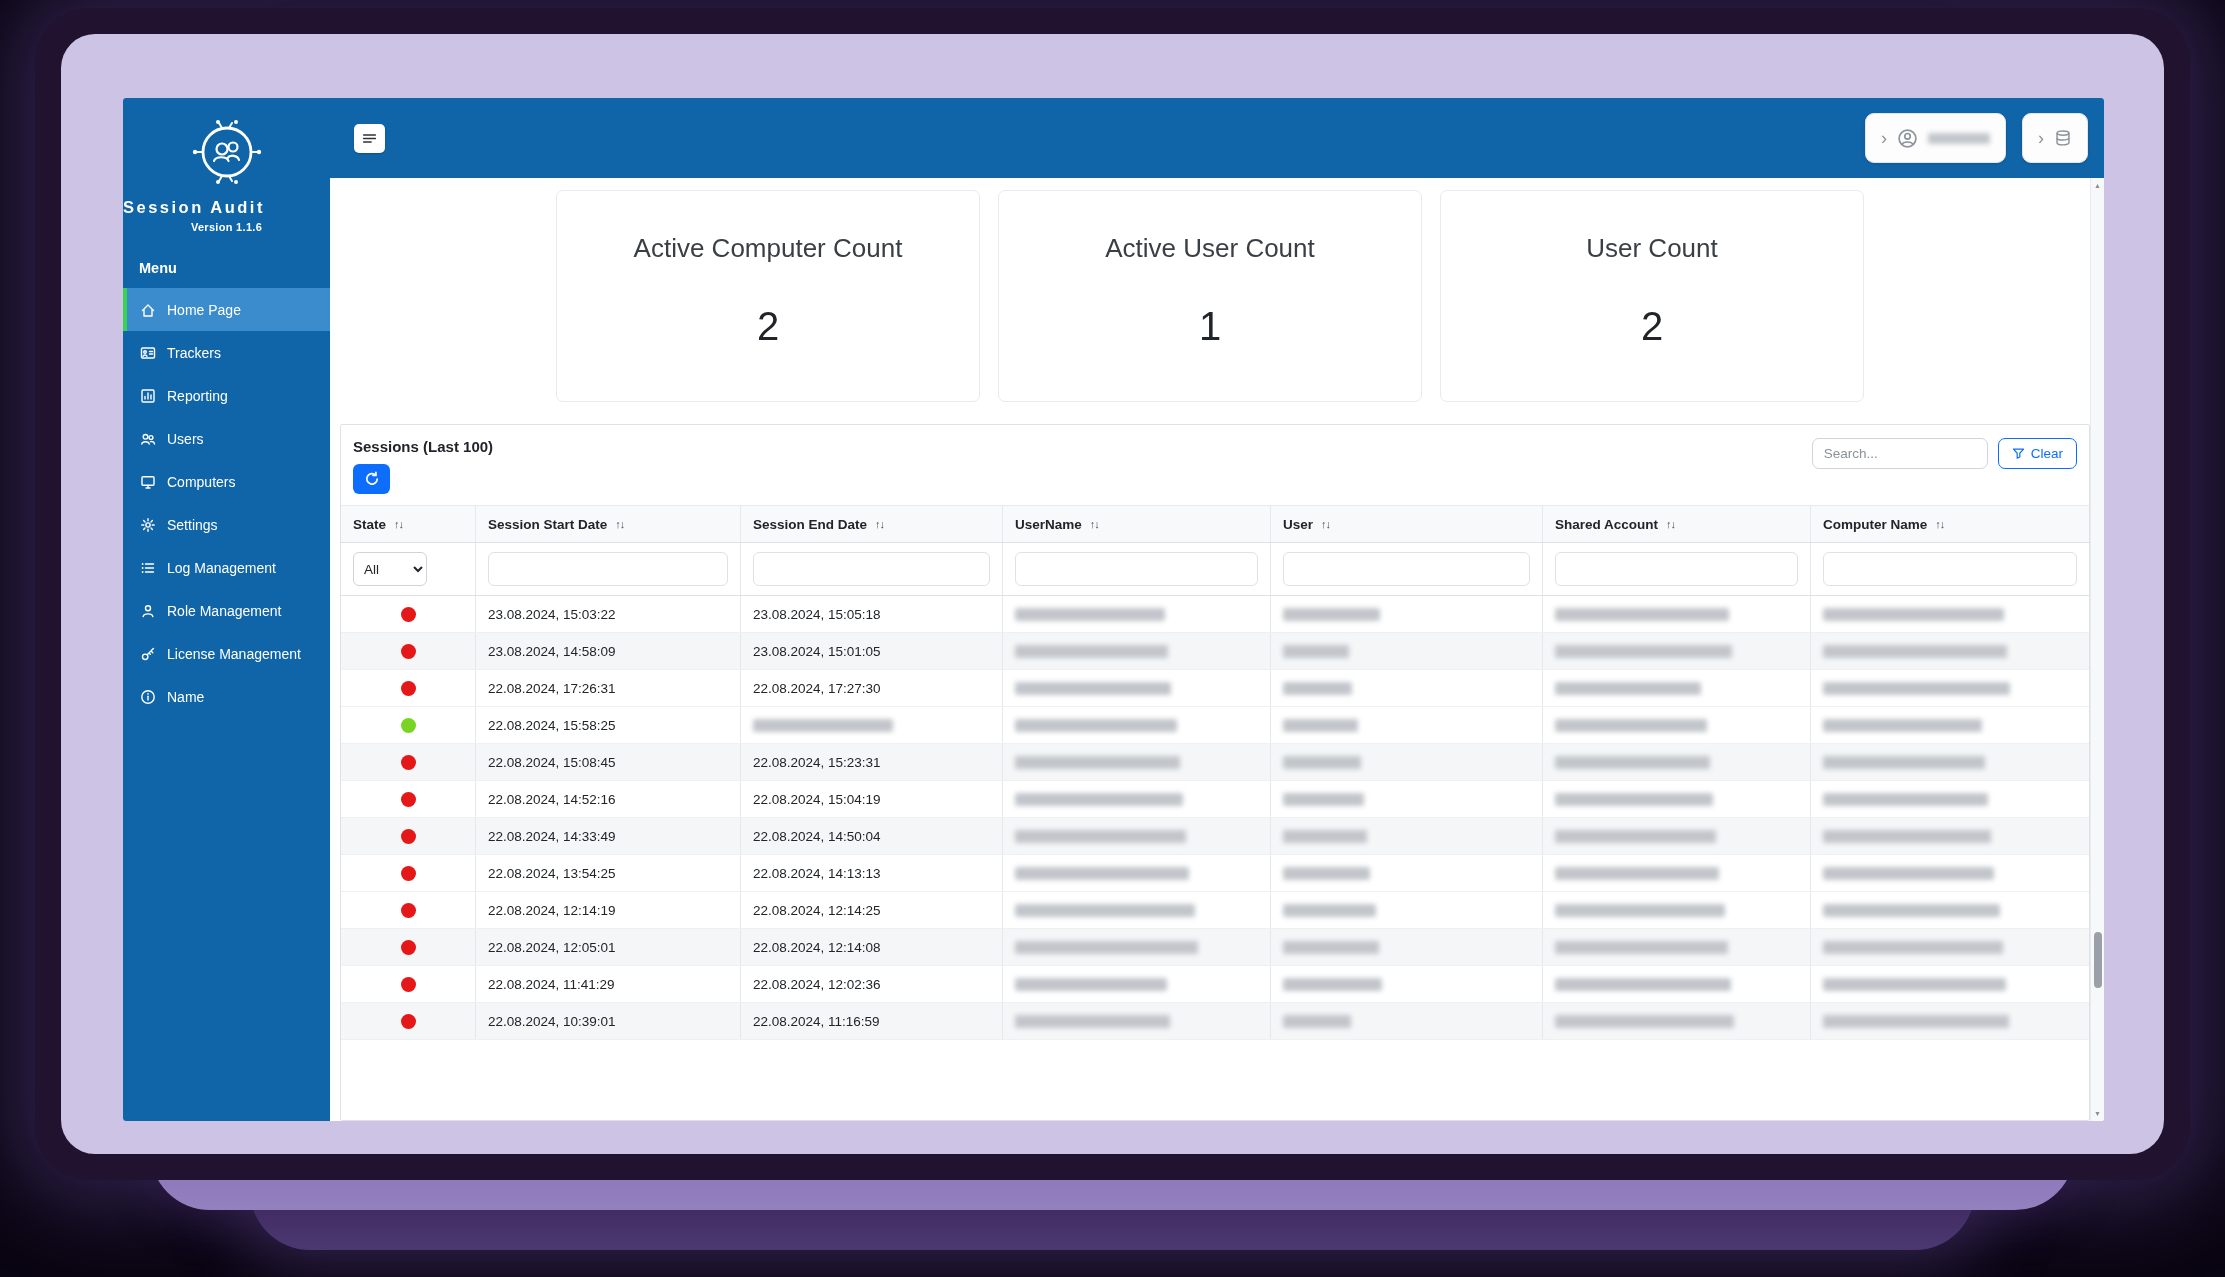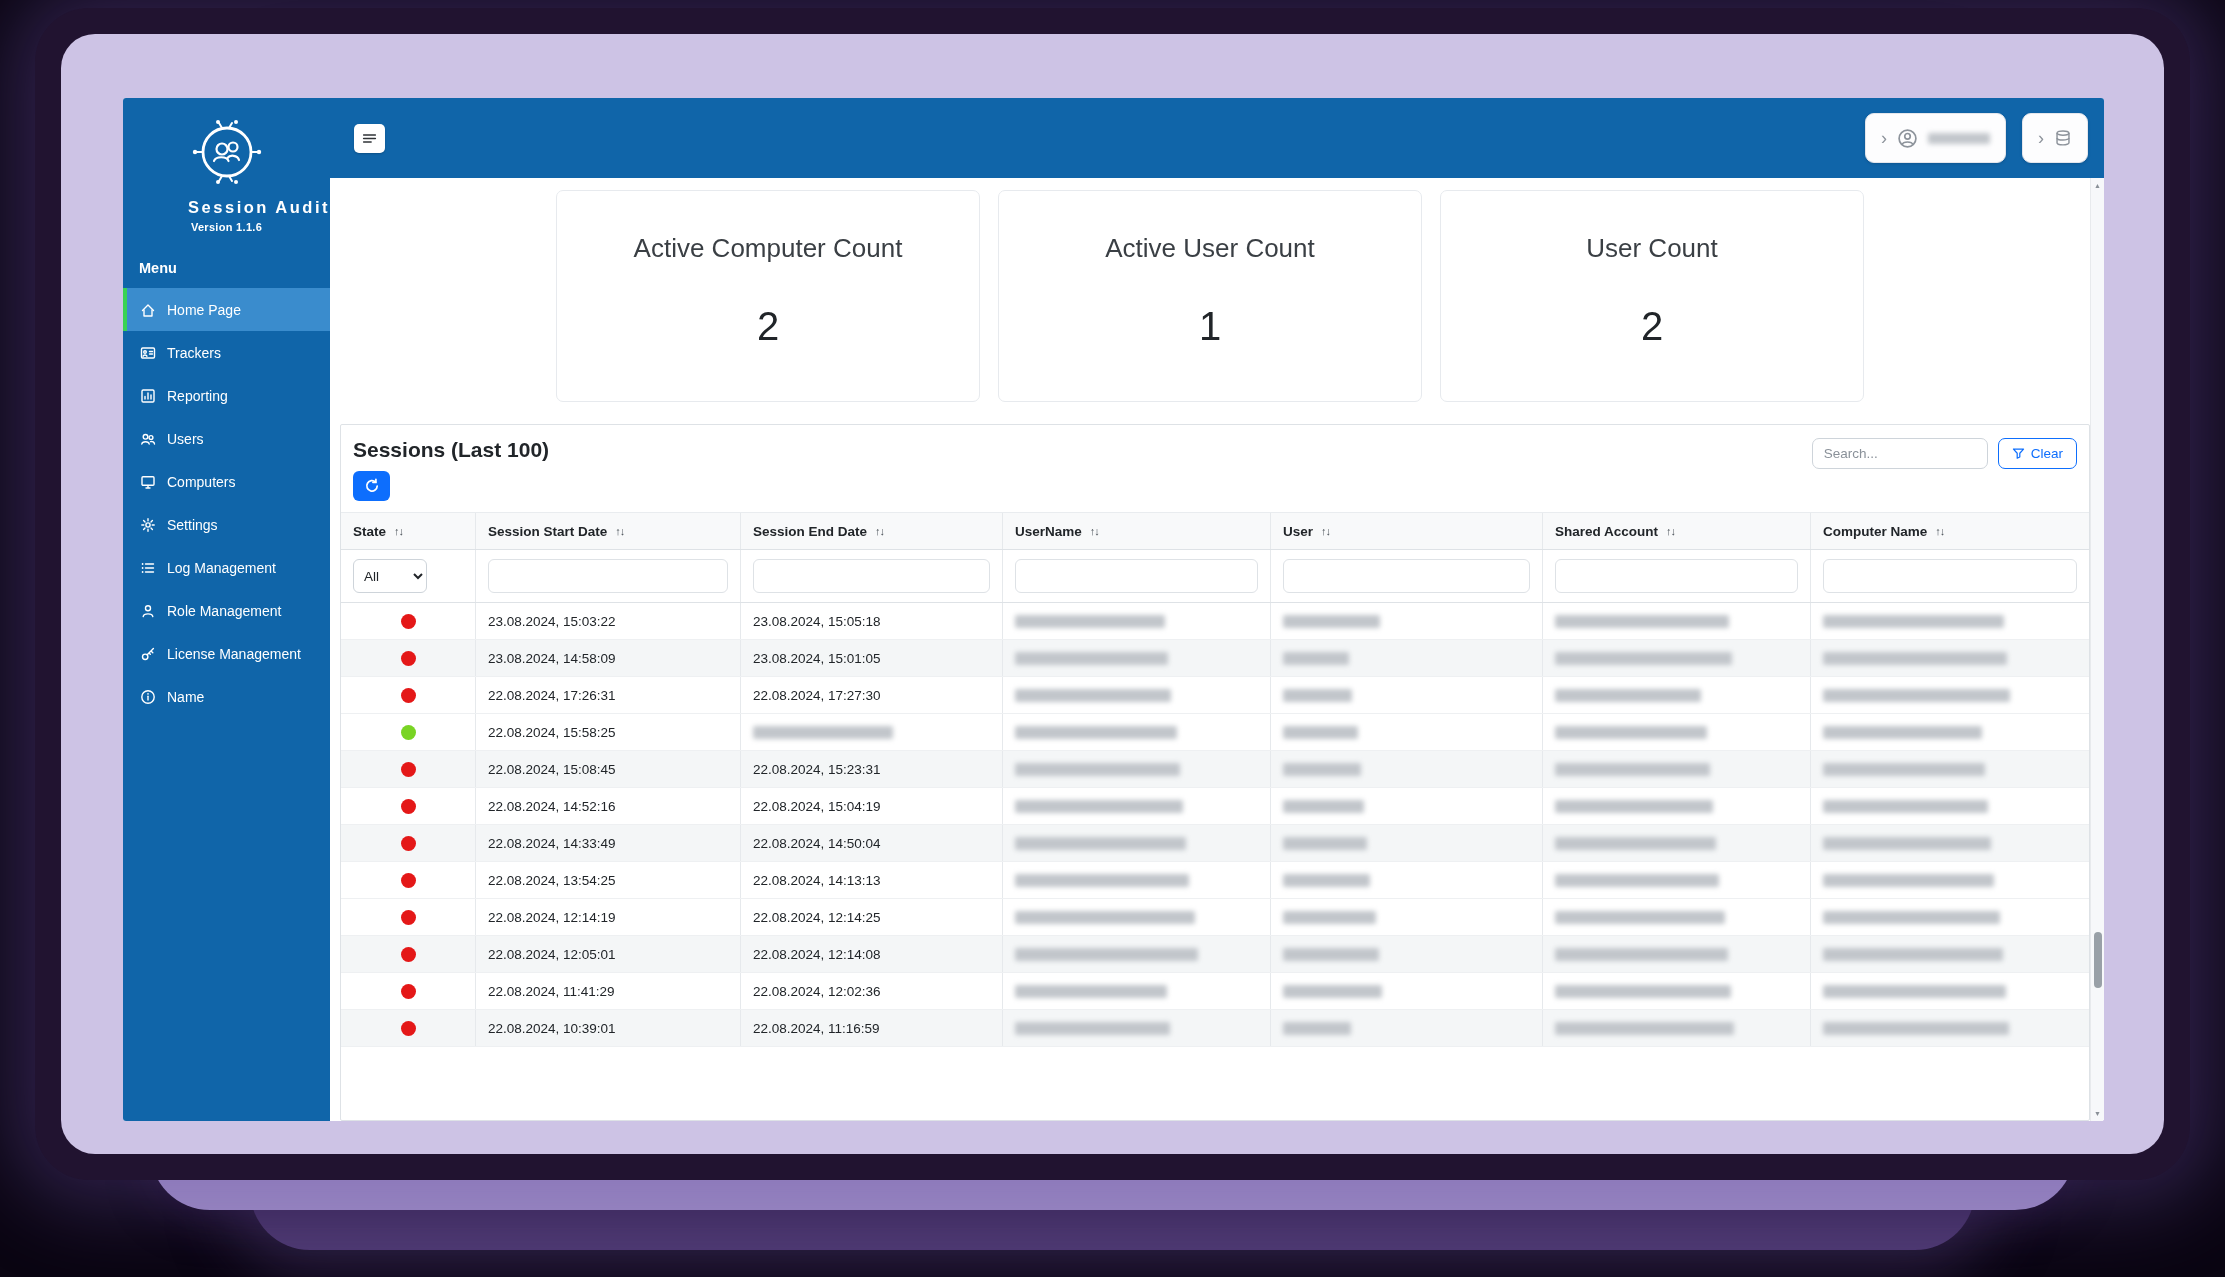--- a/index.html
+++ b/index.html
@@ -14,21 +14,21 @@
   .stack-a { left:150px; right:150px; top:70px; height:1140px; background:#9c8cc4; box-shadow:0 10px 40px rgba(30,15,50,.6); }
 
   .device { position:absolute; left:35px; top:8px; right:35px; height:1172px; background:#211330; border-radius:54px;
             box-shadow:0 0 80px 25px rgba(109,78,165,.38); }
   .bezel { position:absolute; inset:26px; background:#cdc3e5; border-radius:34px; }
   .app { position:absolute; left:62px; top:64px; right:60px; bottom:33px; background:#fff; border-radius:3px; overflow:hidden; display:flex; }
 
   
   .sidebar { width:207px; background:#1065a9; flex-shrink:0; color:#fff; display:flex; flex-direction:column; }
   .logo { margin:16px auto 8px; width:76px; height:76px; display:flex; }
-  .app-title { text-align:right; font-size:16.5px; font-weight:bold; letter-spacing:2.5px; }
+  .app-title { text-align:left; font-size:16.5px; font-weight:bold; letter-spacing:2.5px; }
   .app-version { text-align:center; font-size:11px; font-weight:bold; margin-top:4px; letter-spacing:.3px; }
   .menu-label { font-size:14.5px; font-weight:bold; padding:27px 16px 12px; }
   .menu { display:flex; flex-direction:column; }
   .nav-item { display:flex; align-items:center; gap:11px; height:43px; padding:0 12px; font-size:14px;
               border-left:4px solid transparent; cursor:pointer; }
   .nav-item.active { background:#3a8ccd; border-left-color:#39d353; }
   .nav-icn { display:flex; width:17px; justify-content:center; }
   .nav-label { white-space:nowrap; }
 
   
@@ -52,21 +52,21 @@
   .cards { display:flex; gap:18px; margin-left:216px; flex-shrink:0; }
   .card { width:424px; height:212px; background:#fff; border:1px solid #e7eaee; border-radius:7px;
           text-align:center; padding-top:42px; }
   .card-title { font-size:26px; color:#3a3f44; }
   .card-value { font-size:40px; color:#212529; margin-top:40px; }
 
   
   .sessions { margin-top:22px; border:1px solid #dee2e6; border-radius:2px; display:flex; flex-direction:column;
               flex:1; min-height:0; background:#fff; }
   .s-head { display:flex; justify-content:space-between; align-items:flex-start; padding:13px 12px 11px; }
-  .s-title { font-size:21px; font-weight:bold; color:#212529; }
+  .s-title { font-size:15px; font-weight:bold; color:#212529; }
   .refresh { margin-top:9px; width:37px; height:30px; background:#0d6efd; color:#fff; border:none; border-radius:6px;
              display:flex; align-items:center; justify-content:center; cursor:pointer; }
   .s-right { display:flex; gap:10px; align-items:center; }
   .search { width:176px; height:31px; border:1px solid #ced4da; border-radius:7px; padding:12px 11px; font-size:13.5px;
             color:#212529; outline:none; font-family:inherit; }
   .search::placeholder { color:#8a9199; }
   .clear { height:31px; padding:0 13px; border:1px solid #0d6efd; background:#fff; color:#0d6efd; border-radius:7px;
            font-size:13.5px; display:flex; align-items:center; gap:6px; cursor:pointer; font-family:inherit; }
 
   .trow { display:grid; grid-template-columns:135px 265px 262px 268px 272px 268px minmax(0,1fr); }

